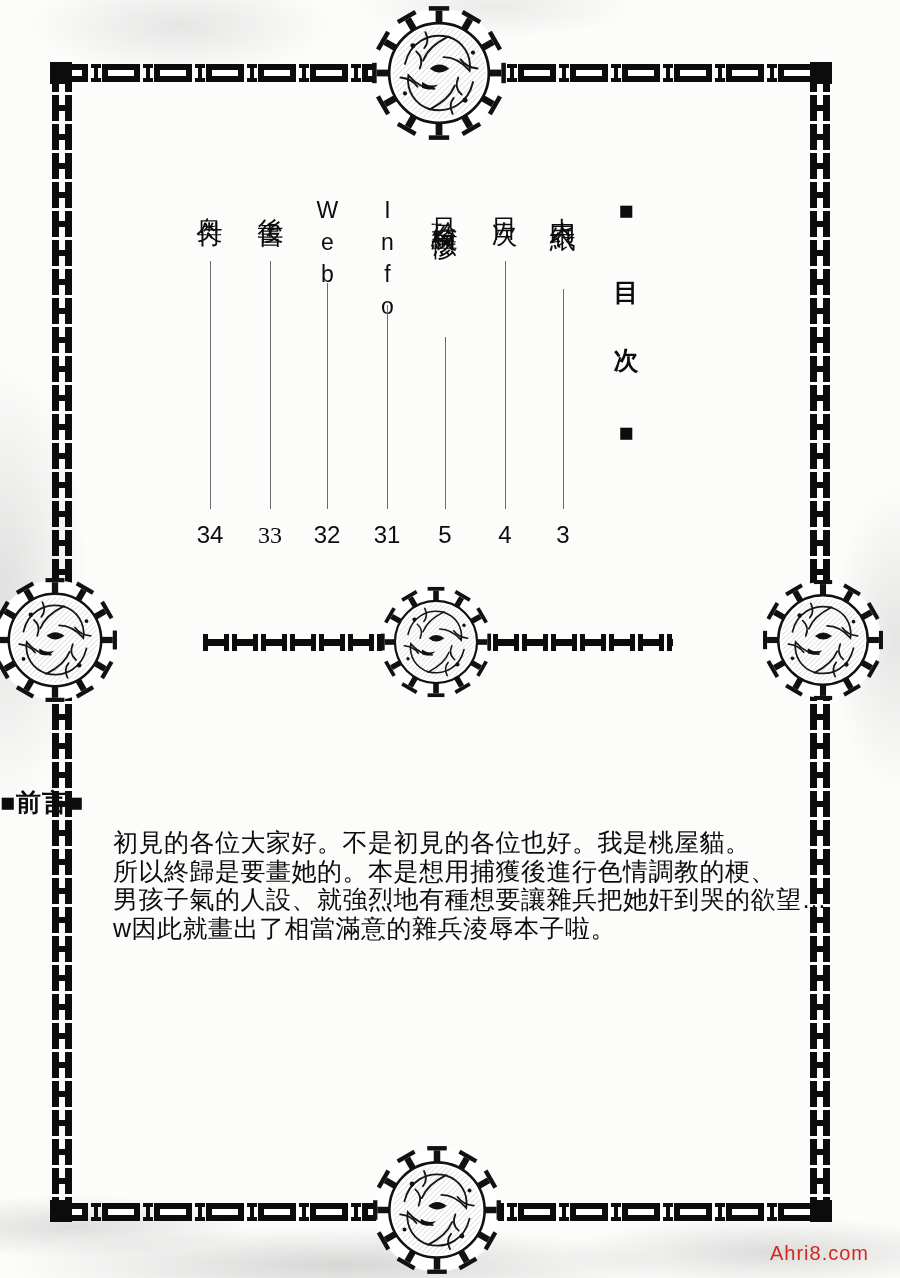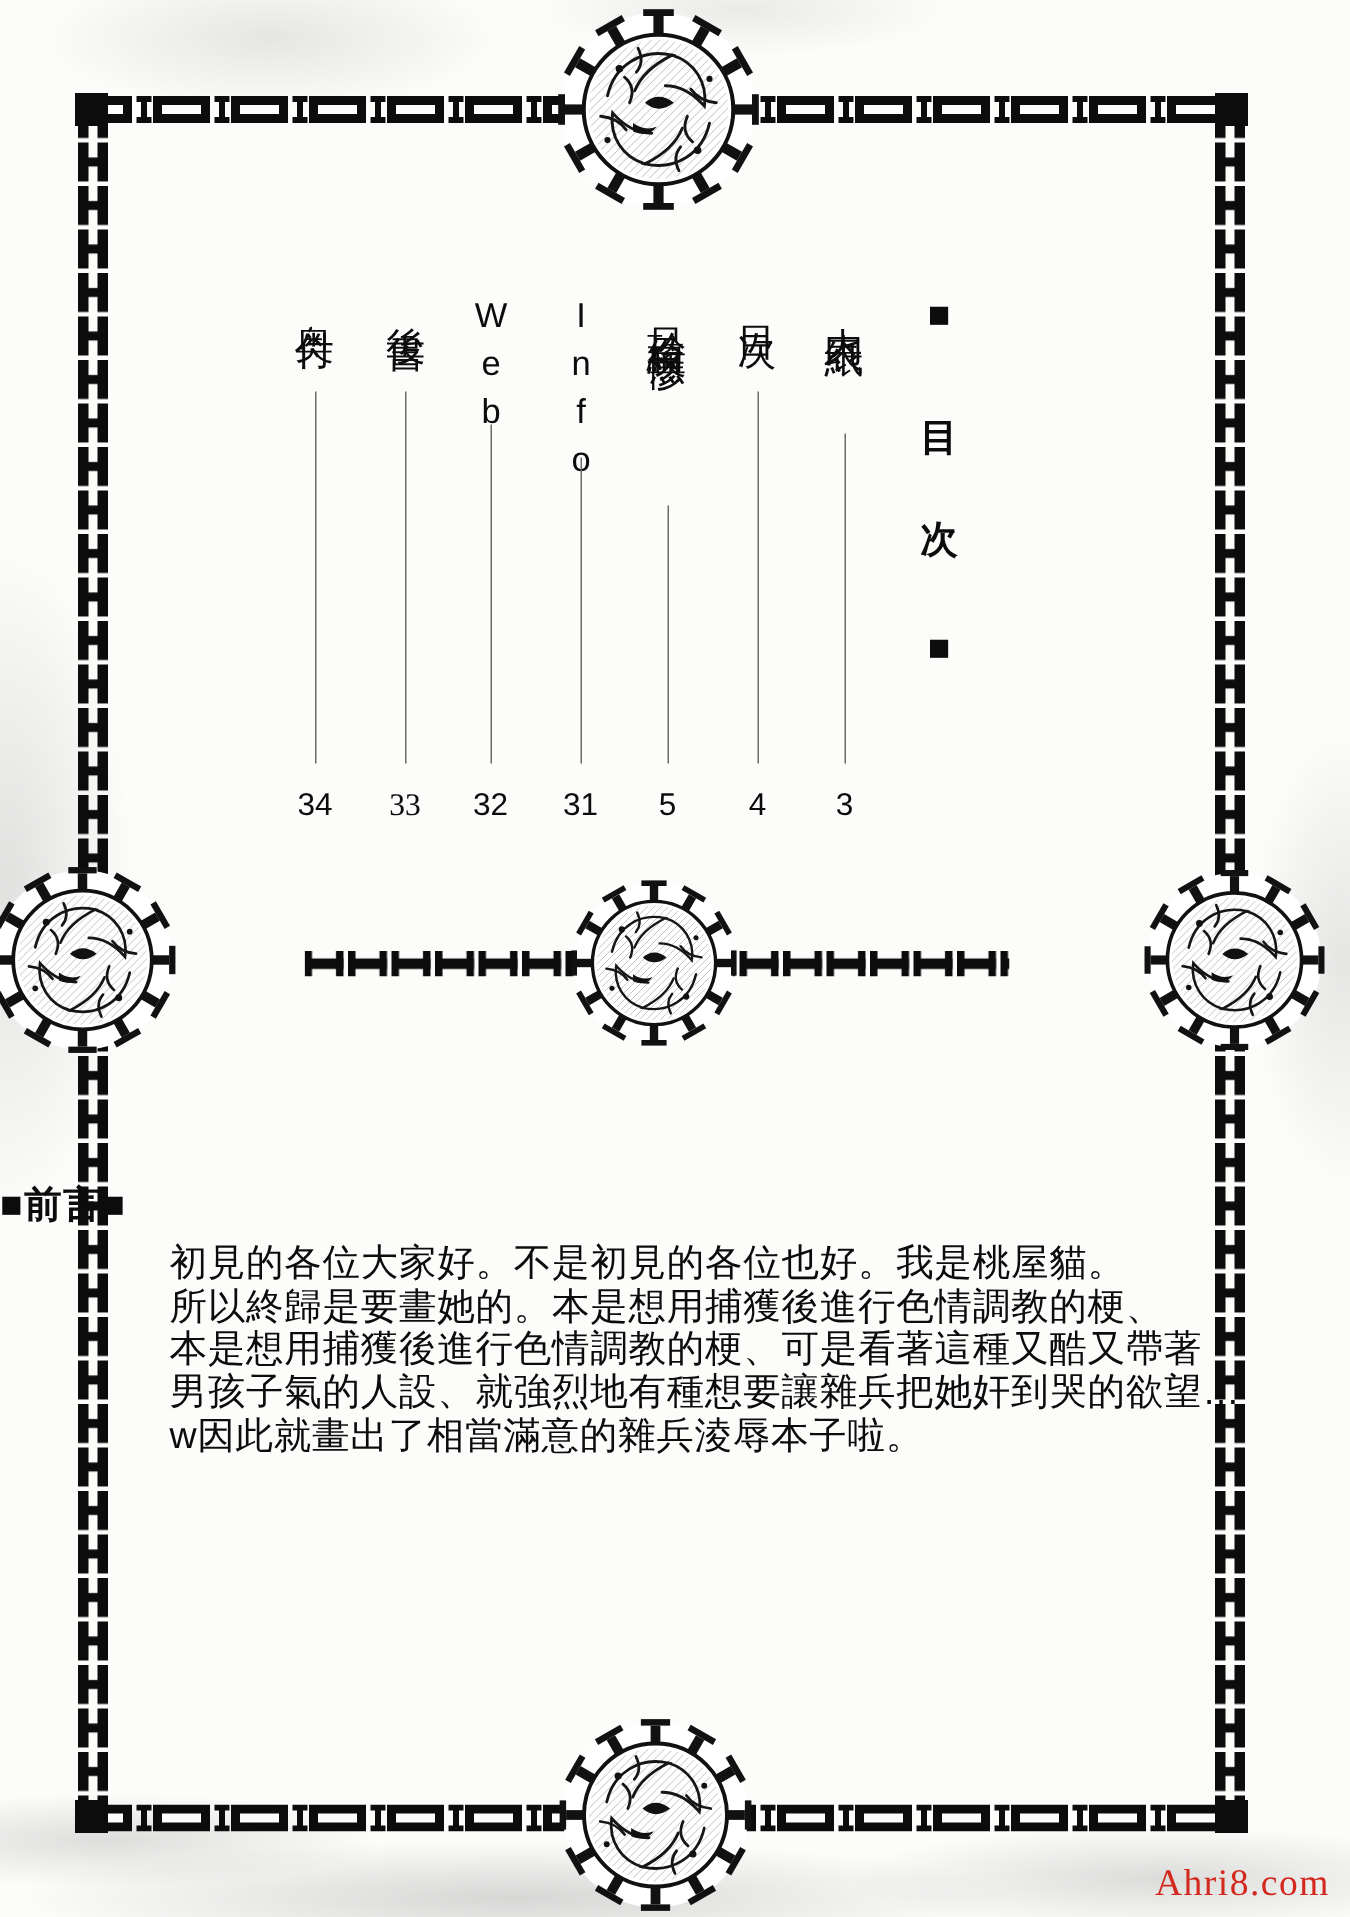--- a/index.html
+++ b/index.html
@@ -30,40 +30,40 @@
     font-size:25px;line-height:1;font-weight:600;}
   .tt0{top:0;} .tt1{top:82px;} .tt2{top:150px;} .tt3{top:222px;}
 
   .toc-entry{position:absolute;top:197px;width:60px;height:350px;}
   .toc-label{display:block;margin:0 auto;
     writing-mode:vertical-rl;text-orientation:upright;
     font-size:26px;line-height:1.08;letter-spacing:4px;white-space:nowrap;}
   .toc-label.latin{font-size:23px;letter-spacing:6px;}
   .toc-line{position:absolute;left:50%;width:1px;background:#6b6b6b;bottom:38px;}
   .toc-num{position:absolute;bottom:0;left:0;width:100%;text-align:center;
-    font-size:21px;line-height:1;}
+    font-size:24px;line-height:1;}
   .e1{left:533px;} .e1 .toc-line{top:92px;}
   .e2{left:475px;} .e2 .toc-line{top:64px;}
   .e3{left:415px;} .e3 .toc-line{top:140px;}
   .e4{left:357px;} .e4 .toc-line{top:108px;}
   .e5{left:297px;} .e5 .toc-line{top:86px;}
   .e6{left:240px;font-family:Liberation Serif, serif;} .e6 .toc-line{top:64px;}
   .e7{left:180px;} .e7 .toc-line{top:64px;}
 
   
   .preface-title{position:absolute;left:0;top:786px;width:856px;
     font-size:25px;font-weight:600;letter-spacing:1px;}
   .preface-body{position:absolute;left:113px;top:828px;width:700px;}
   .preface-line{font-size:25px;line-height:28.7px;white-space:nowrap;
     letter-spacing:0.5px;}
 
   
   .watermark{position:absolute;left:770px;top:1242px;
-    font-family:Liberation Serif, serif;
-    font-size:25px;letter-spacing:1px;font-weight:500;}
+    font-family:Liberation Sans, sans-serif;
+    font-size:20px;letter-spacing:1px;font-weight:500;}
 </style>
 </head>
 <body>
 
 <div class="page">
 
   <svg width="0" height="0" style="position:absolute" aria-hidden="true">
     <defs>
       <pattern id="ringchain" width="52" height="18" patternUnits="userSpaceOnUse">
         <rect x="0" y="0" width="38" height="18" fill="#0c0c0c"></rect>
@@ -242,20 +242,19 @@
   <div class="toc-entry e7">
     <span class="toc-label">奥付</span>
     <span class="toc-line"></span>
     <span class="toc-num">34</span>
   </div>
 
   <div class="preface-title">■前言■</div>
   <div class="preface-body">
     <div class="preface-line">初見的各位大家好。不是初見的各位也好。我是桃屋貓。</div>
     <div class="preface-line">所以終歸是要畫她的。本是想用捕獲後進行色情調教的梗、</div>
-    <div class="preface-line">本是想用捕獲後進行色情調教的梗、可是看著這種又酷又帶著</div>
     <div class="preface-line">男孩子氣的人設、就強烈地有種想要讓雜兵把她奸到哭的欲望…</div>
     <div class="preface-line">w因此就畫出了相當滿意的雜兵淩辱本子啦。</div>
   </div>
 
   <div class="watermark" style="color: rgb(211, 40, 30);">Ahri8.com</div>
 
 </div>
 
 </body></html>

